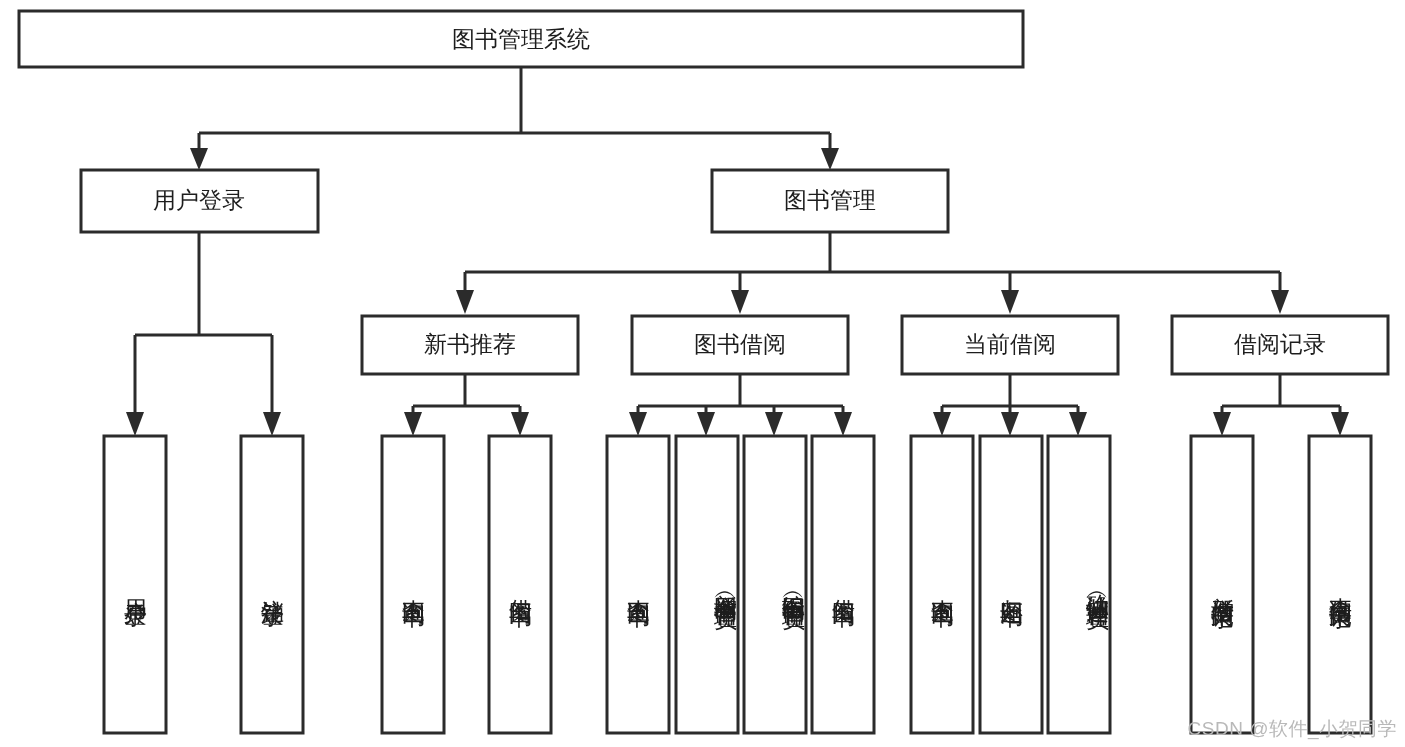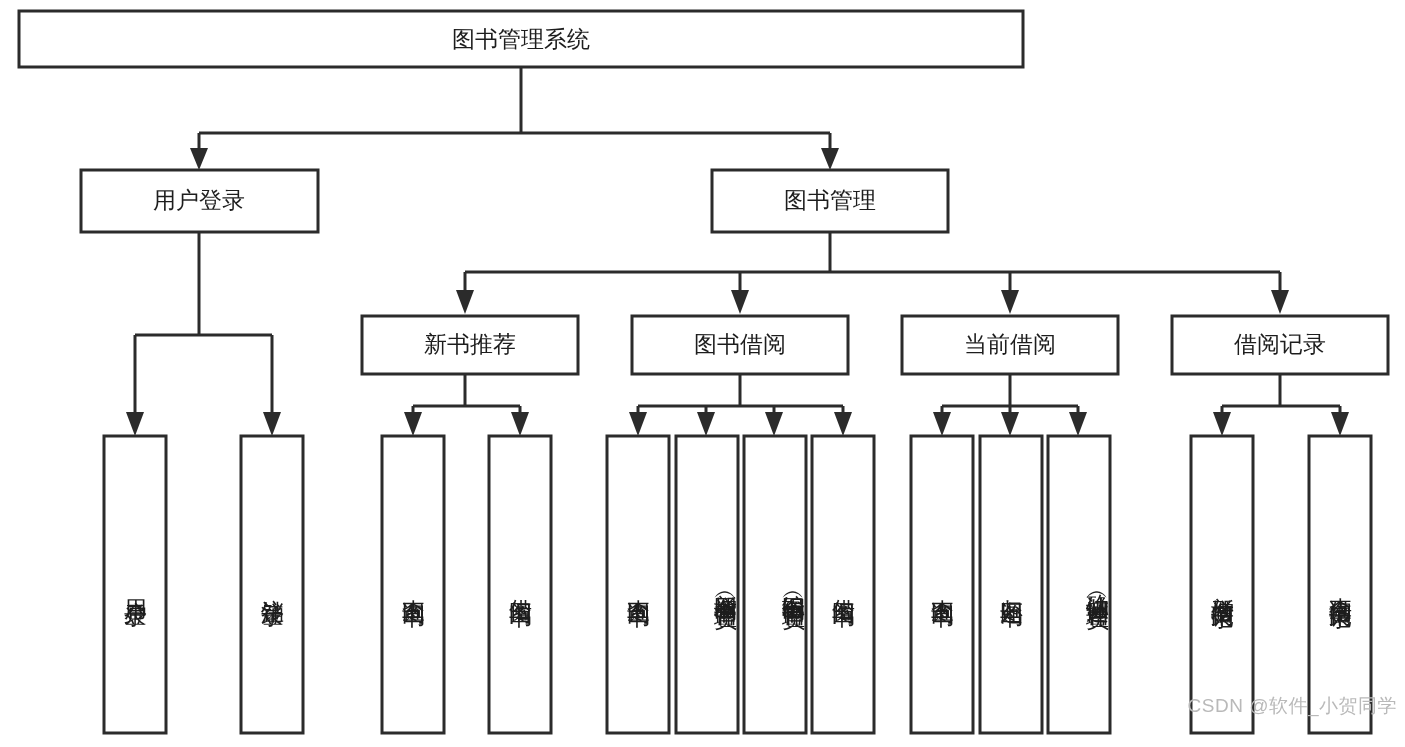--- a/index.html
+++ b/index.html
@@ -61,21 +61,21 @@
     font-size: 23px;
     line-height: 1.12;
     letter-spacing: 2px;
     color: #1d1d1d;
     white-space: nowrap;
     pointer-events: none;
   }
   .watermark {
     position: absolute;
     right: 8px;
-    bottom: 23px;
+    bottom: 0;
     font-family: "Liberation Sans", "DejaVu Sans", sans-serif;
     font-size: 19px;
     color: #b9b9b9;
     white-space: nowrap;
     letter-spacing: 0.5px;
   }
 </style>
 </head>
 <body>
 

